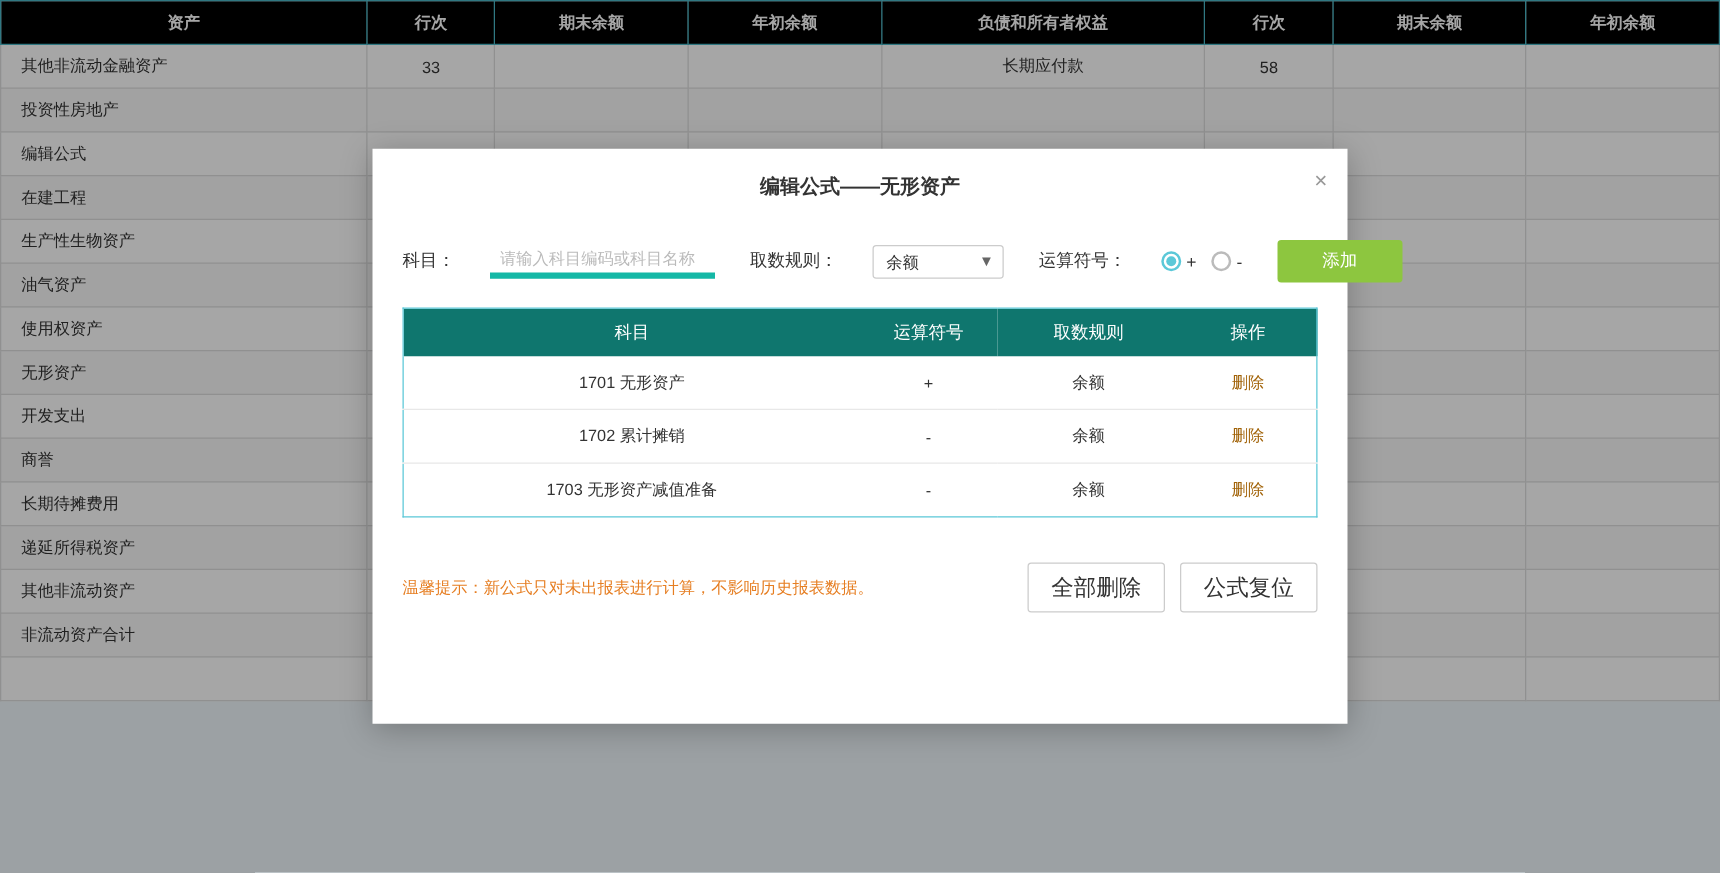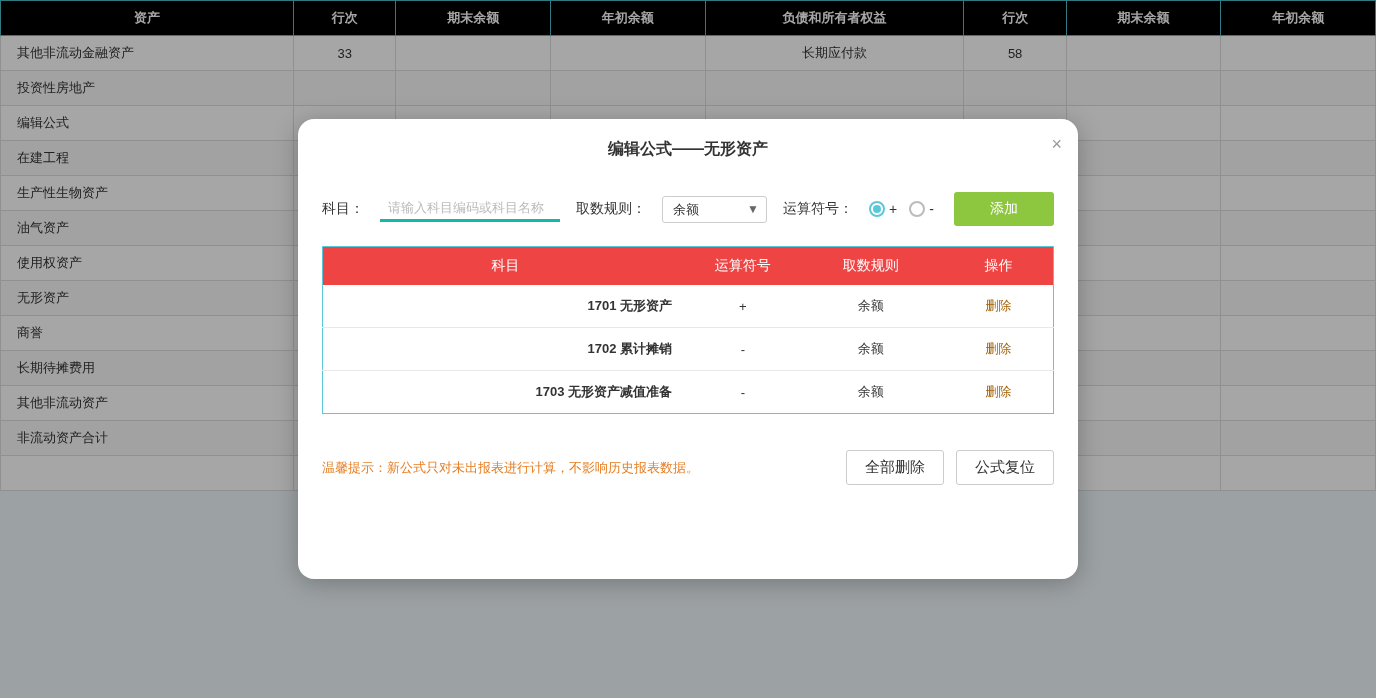--- a/index.html
+++ b/index.html
@@ -52,21 +52,21 @@
       background: rgba(0,0,0,0.35);
       display: flex;
       align-items: center;
       justify-content: center;
       z-index: 10;
     }
 
     
     .modal {
       background: #fff;
-      border-radius: 16px;
+      border-radius: 0;
       width: 780px;
       min-height: 460px;
       box-shadow: 0 4px 24px rgba(0,0,0,0.25);
       position: relative;
       padding: 0;
     }
 
     .modal-header {
       text-align: center;
       padding: 20px 20px 16px;
@@ -90,34 +90,34 @@
     }
 
     .modal-body {
       padding: 16px 24px 20px;
     }
 
     
     .form-row {
       display: flex;
       align-items: center;
-      gap: 16px;
+      gap: 28px;
       margin-bottom: 20px;
       flex-wrap: nowrap;
     }
 
     .form-label {
       color: #333;
       white-space: nowrap;
       font-size: 14px;
     }
 
     .form-input {
       border: none;
-      border-bottom: 3px solid #14b8a6;
+      border-bottom: 5px solid #14b8a6;
       padding: 4px 8px;
       font-size: 13px;
       color: #999;
       outline: none;
       width: 180px;
     }
 
     .form-input::placeholder {
       color: #bbb;
     }
@@ -209,21 +209,21 @@
     }
 
     
     .data-table {
       width: 100%;
       border-collapse: collapse;
       border: 1px solid #5bc8d8;
     }
 
     .data-table thead tr th {
-      background: #ef4444;
+      background: #0f766e;
       color: #fff;
       padding: 10px 16px;
       text-align: center;
       font-weight: normal;
       font-size: 14px;
     }
 
     .data-table tbody tr {
       border-bottom: 1px solid #e8e8e8;
     }
@@ -233,22 +233,21 @@
     }
 
     .data-table tbody td {
       padding: 12px 16px;
       text-align: center;
       color: #333;
       font-size: 13px;
     }
 
     .data-table tbody td:first-child {
-      text-align: right;
-      font-weight: bold;
+      text-align: center;
     }
 
     .btn-delete {
       color: #a16207;
       background: none;
       border: none;
       cursor: pointer;
       font-size: 13px;
       text-decoration: none;
     }
@@ -268,21 +267,21 @@
 
     .footer-btns {
       display: flex;
       gap: 12px;
     }
 
     .btn-outline {
       border: 1px solid #ccc;
       border-radius: 3px;
       padding: 7px 18px;
-      font-size: 15px;
+      font-size: 18px;
       background: #fff;
       color: #333;
       cursor: pointer;
     }
 
     
     .bg-table td:first-child {
       text-align: left;
       padding-left: 16px;
     }
@@ -380,31 +379,51 @@
           <td>无形资产</td>
           <td></td>
           <td></td>
           <td></td>
           <td></td>
           <td></td>
           <td></td>
           <td></td>
         </tr>
         <tr>
+          <td>开发支出</td>
+          <td></td>
+          <td></td>
+          <td></td>
+          <td></td>
+          <td></td>
+          <td></td>
+          <td></td>
+        </tr>
+        <tr>
           <td>商誉</td>
           <td></td>
           <td></td>
           <td></td>
           <td></td>
           <td></td>
           <td></td>
           <td></td>
         </tr>
         <tr>
           <td>长期待摊费用</td>
+          <td></td>
+          <td></td>
+          <td></td>
+          <td></td>
+          <td></td>
+          <td></td>
+          <td></td>
+        </tr>
+        <tr>
+          <td>递延所得税资产</td>
           <td></td>
           <td></td>
           <td></td>
           <td></td>
           <td></td>
           <td></td>
           <td></td>
         </tr>
         <tr>
           <td>其他非流动资产</td>

